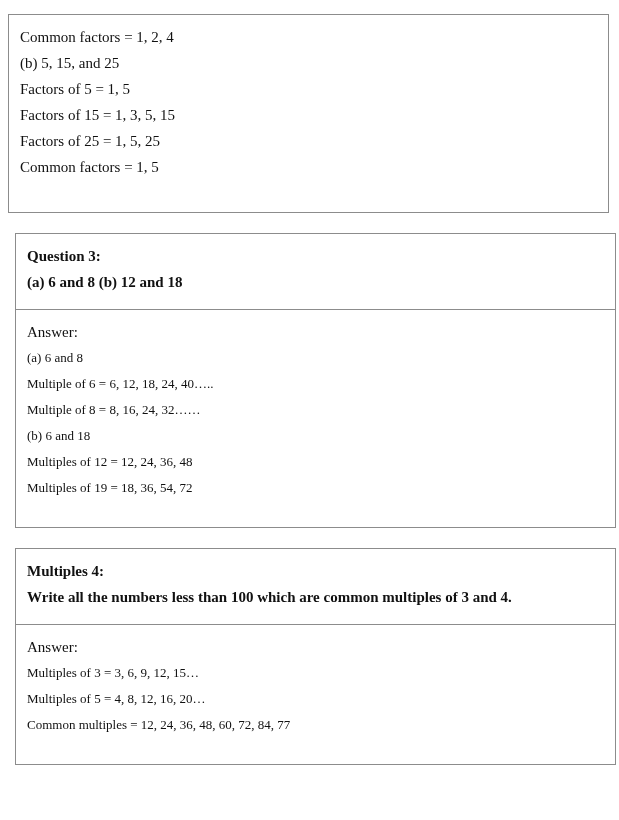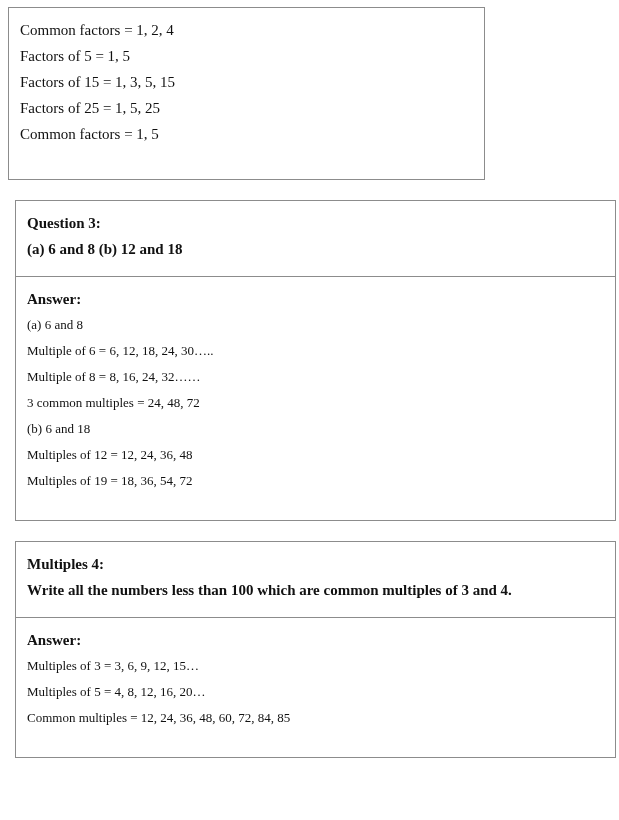--- a/index.html
+++ b/index.html
@@ -41,83 +41,83 @@
     font-size: 15px;
     line-height: 26px;
     white-space: pre;
   }
 
   
   .qbody {
     padding: 9px 11px 26px 11px;
   }
   .qbody .label {
-    font-weight: bold;
+    font-weight: normal;
     font-size: 15px;
     line-height: 26px;
     white-space: pre;
   }
   .qbody .line {
     font-weight: normal;
     font-size: 13px;
     line-height: 26px;
     white-space: pre;
   }
 
   
   .contbox {
     border: 1px solid #8c8c8c;
     background: #ffffff;
-    width: 477px;
-    margin: 0 0 20px 1px;
+    width: 601px;
+    margin: 7px 0 20px 1px;
     padding: 9px 11px 32px 11px;
   }
   .contbox .line {
     font-weight: normal;
     font-size: 15px;
     line-height: 26px;
     white-space: pre;
   }
 </style>
 </head>
 <body>
 
 <div class="page">
 
   <div class="contbox">
     <div class="line">Common factors = 1, 2, 4</div>
+    <div class="line">(b) 5, 15, and 25</div>
     <div class="line">Factors of 5 = 1, 5</div>
     <div class="line">Factors of 15 = 1, 3, 5, 15</div>
     <div class="line">Factors of 25 = 1, 5, 25</div>
     <div class="line">Common factors = 1, 5</div>
   </div>
 
   <div class="qbox">
     <div class="qhead">
       <div class="line">Question 3:</div>
       <div class="line">(a) 6 and 8 (b) 12 and 18</div>
     </div>
     <div class="qbody">
       <div class="label">Answer:</div>
       <div class="line">(a) 6 and 8</div>
-      <div class="line">Multiple of 6 = 6, 12, 18, 24, 30…..</div>
+      <div class="line">Multiple of 6 = 6, 12, 18, 24, 40…..</div>
       <div class="line">Multiple of 8 = 8, 16, 24, 32……</div>
-      <div class="line">3 common multiples = 24, 48, 72</div>
       <div class="line">(b) 6 and 18</div>
       <div class="line">Multiples of 12 = 12, 24, 36, 48</div>
       <div class="line">Multiples of 19 = 18, 36, 54, 72</div>
     </div>
   </div>
 
   <div class="qbox">
     <div class="qhead">
       <div class="line">Multiples 4:</div>
       <div class="line">Write all the numbers less than 100 which are common multiples of 3 and 4.</div>
     </div>
     <div class="qbody">
       <div class="label">Answer:</div>
       <div class="line">Multiples of 3 = 3, 6, 9, 12, 15…</div>
       <div class="line">Multiples of 5 = 4, 8, 12, 16, 20…</div>
-      <div class="line">Common multiples = 12, 24, 36, 48, 60, 72, 84, 85</div>
+      <div class="line">Common multiples = 12, 24, 36, 48, 60, 72, 84, 77</div>
     </div>
   </div>
 
 </div>
 
 </body></html>

